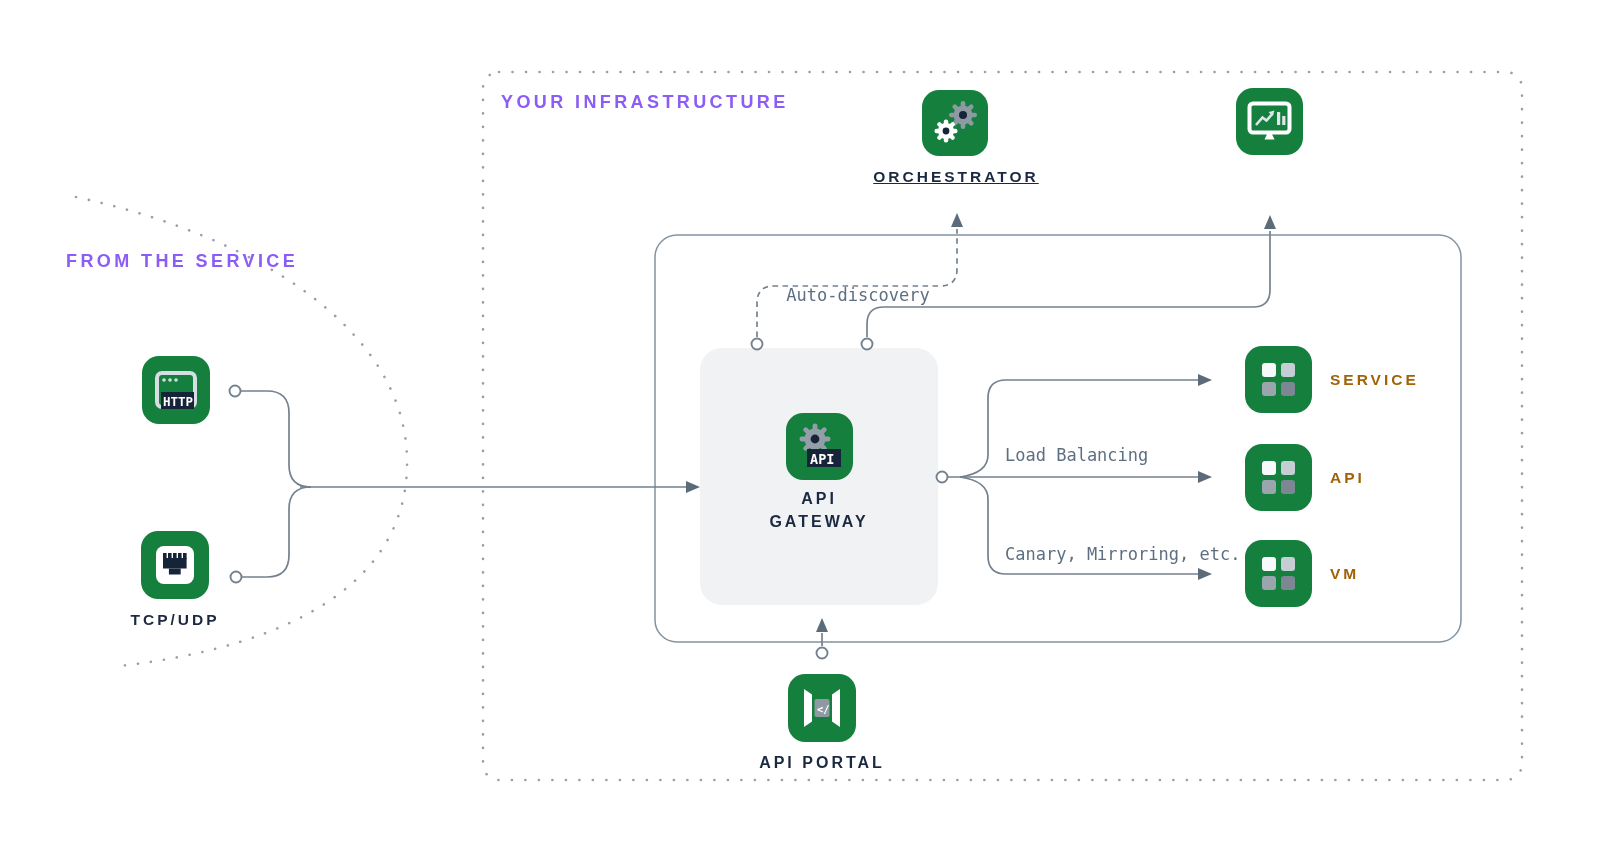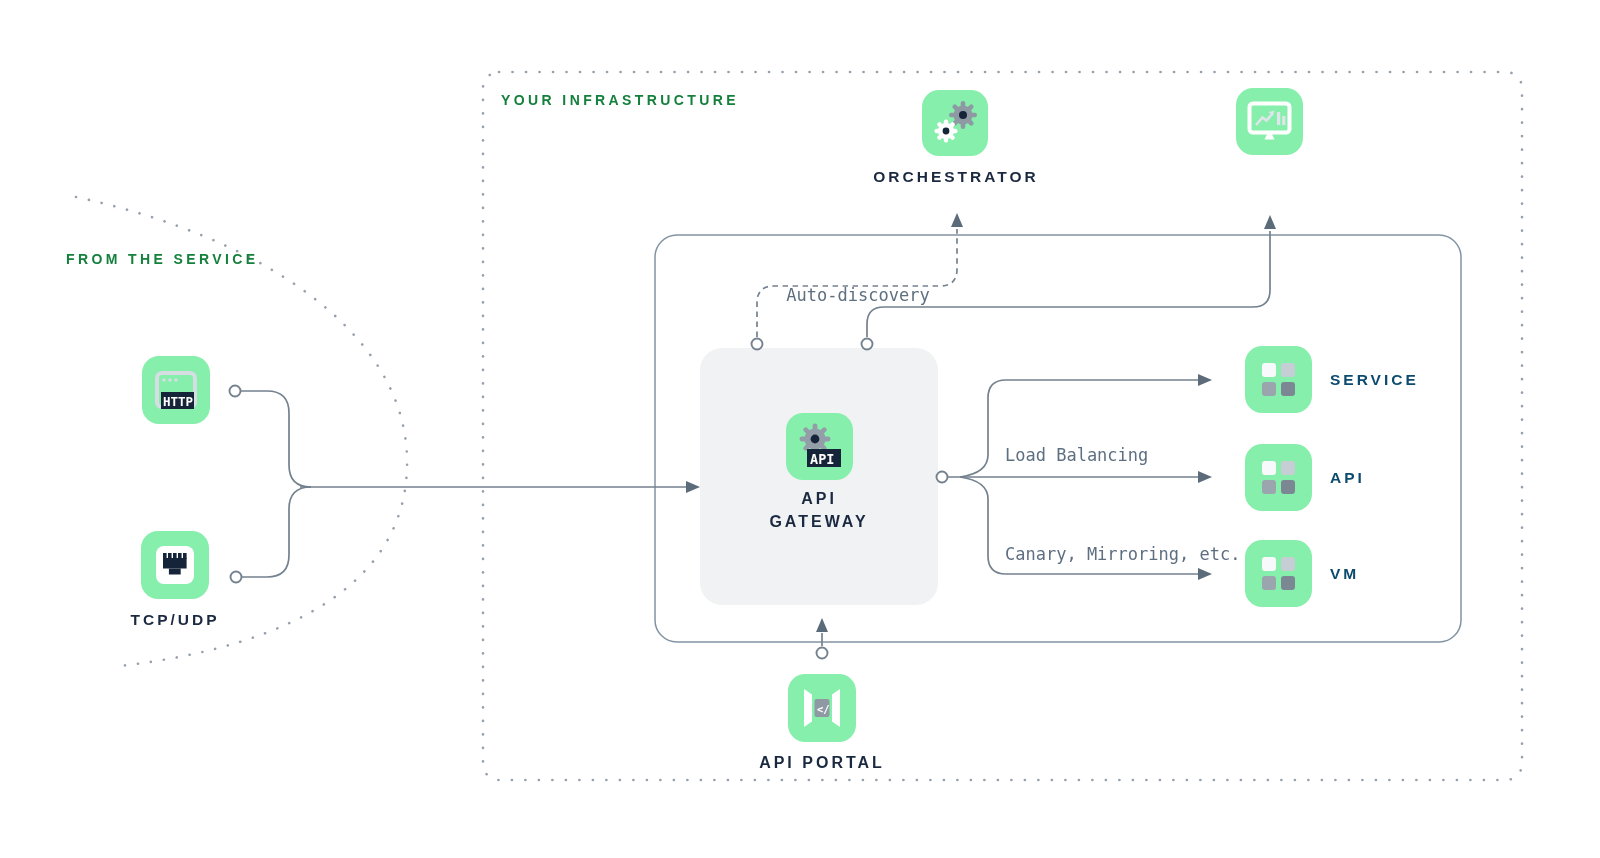--- a/index.html
+++ b/index.html
@@ -1,23 +1,23 @@
 <!DOCTYPE html>
 <html><head>
 <meta charset="utf-8">
 <style>
   html,body{margin:0;padding:0;background:#ffffff;}
   .canvas{position:relative;width:1600px;height:858px;background:#ffffff;overflow:hidden;
           font-family:"Liberation Sans",sans-serif;}
   .abs{position:absolute;}
-  .section-lbl{font-size:14px;font-weight:bold;letter-spacing:3.4px;color:#15803d;line-height:1;}
+  .section-lbl{font-size:18px;font-weight:bold;letter-spacing:3.4px;color:#8b5cf6;line-height:1;}
   .node-lbl{font-size:15.5px;font-weight:bold;letter-spacing:3px;color:#1b2940;line-height:22.5px;text-align:center;}
-  .row-lbl{font-size:15.5px;font-weight:bold;letter-spacing:3px;color:#0c4a6e;line-height:1;text-align:left;}
+  .row-lbl{font-size:15.5px;font-weight:bold;letter-spacing:3px;color:#a16207;line-height:1;text-align:left;}
   .anno{font-family:"DejaVu Sans Mono",monospace;font-size:17px;color:#5d6f81;line-height:1;white-space:nowrap;margin-top:31px;}
-  .icon-tile{background:#86efac;border-radius:17px;}
+  .icon-tile{background:#15803d;border-radius:17px;}
   .gateway-bg{background:#f0f2f4;border-radius:22px;}
   .wires{position:absolute;left:0;top:0;pointer-events:none;}
   svg text{font-family:"DejaVu Sans Mono",monospace;font-weight:bold;}
 </style>
 </head>
 <body>
 
 <div class="canvas">
 
   <div class="abs gateway-bg" style="left:700px;top:348px;width:238px;height:257px;"></div>
@@ -109,21 +109,21 @@
       <g fill="#ffffff">
         <rect x="21.8" y="29.5" width="4.4" height="23" rx="2"></rect>
         <rect x="21.8" y="29.5" width="4.4" height="23" rx="2" transform="rotate(45 24 41)"></rect>
         <rect x="21.8" y="29.5" width="4.4" height="23" rx="2" transform="rotate(90 24 41)"></rect>
         <rect x="21.8" y="29.5" width="4.4" height="23" rx="2" transform="rotate(135 24 41)"></rect>
         <circle cx="24" cy="41" r="8"></circle>
       </g>
       <circle cx="24" cy="41" r="3.4" fill="#16243a"></circle>
     </svg>
   </div>
-  <div class="abs node-lbl" style="left:856px;top:166px;width:200px;">ORCHESTRATOR</div>
+  <div class="abs node-lbl" style="left:856px;top:166px;width:200px;text-decoration:underline;">ORCHESTRATOR</div>
 
   <div class="abs icon-tile" style="left:1236px;top:88px;width:67px;height:67px;">
     <svg width="67" height="67" viewBox="0 0 67 67">
       <rect x="13.5" y="15.5" width="40" height="29" rx="3.5" fill="none" stroke="#ffffff" stroke-width="4"></rect>
       <polyline points="20,37 26.5,29.5 30.5,32.5 37,25" fill="none" stroke="#dfe5ea" stroke-width="2.6"></polyline>
       <polygon points="38.5,22.5 32.5,24 36.5,28" fill="#dfe5ea"></polygon>
       <rect x="41" y="24" width="3.2" height="13" fill="#dfe5ea"></rect>
       <rect x="46.2" y="28" width="3.2" height="9" fill="#dfe5ea"></rect>
       <polygon points="28.5,51.5 38.5,51.5 35.8,45.8 31.2,45.8" fill="#ffffff"></polygon>
     </svg>

